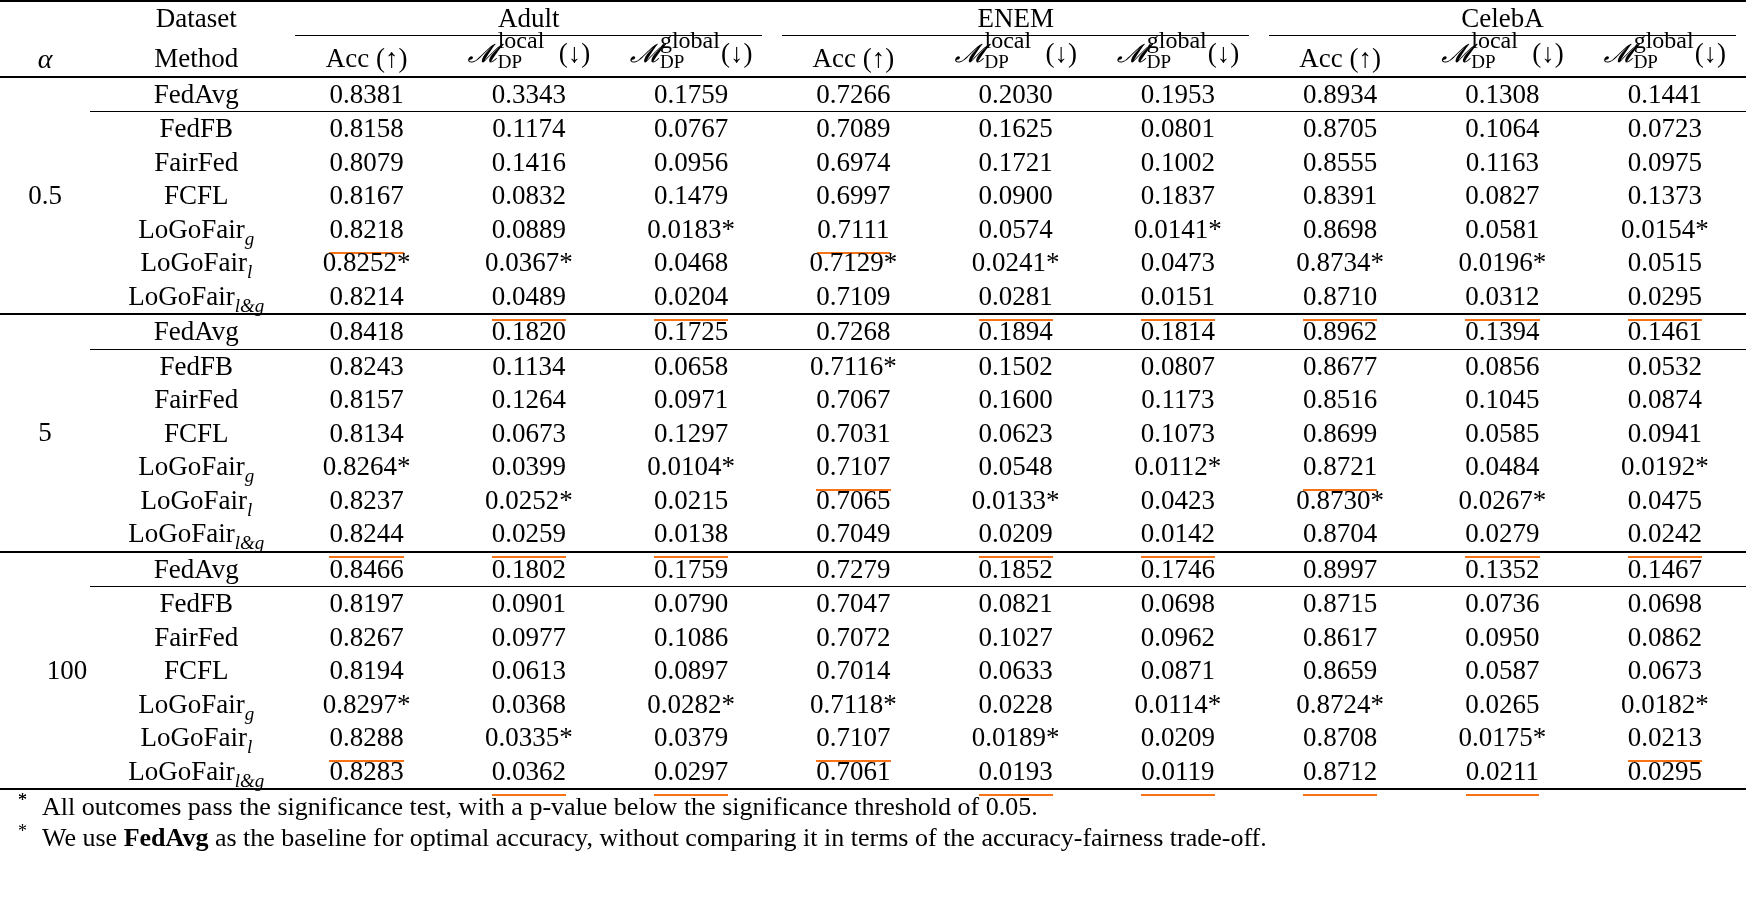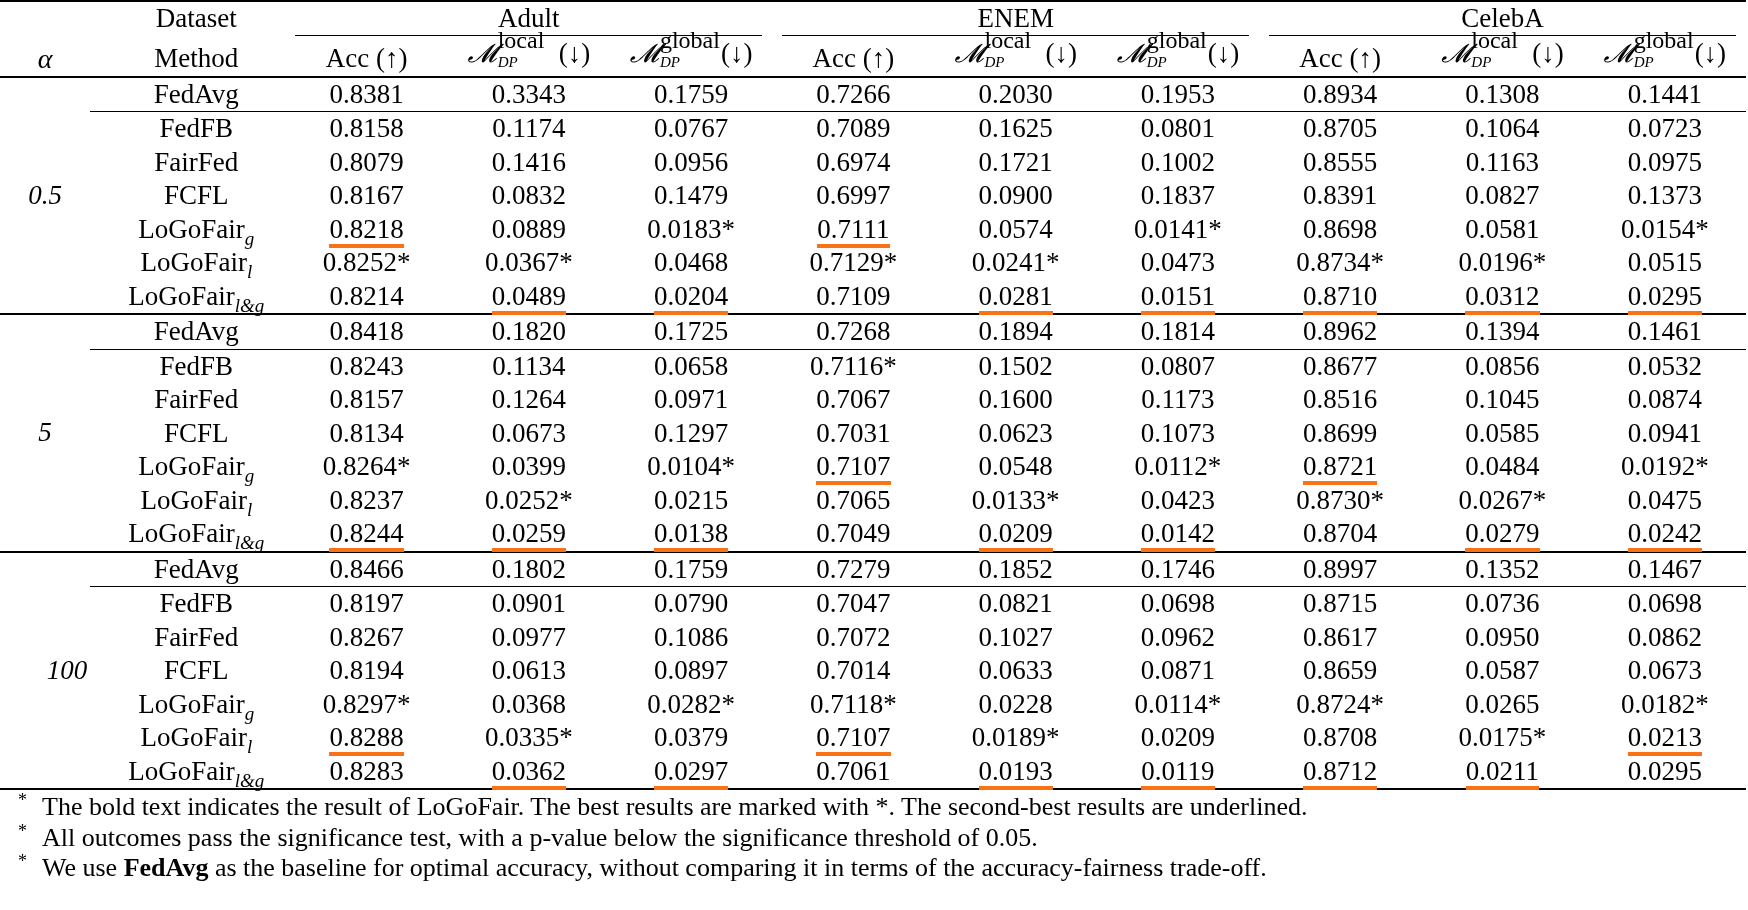--- a/index.html
+++ b/index.html
@@ -34,26 +34,26 @@
   .ds-head span.rule {
     position: absolute; left: 10px; right: 10px; bottom: 0;
     border-bottom: 1.5px solid #000;
   }
   .hdr2 { border-bottom: 2px solid #000; }
   .alpha-sym { font-style: italic; font-size: 28px; }
   .metric { font-size: 27px; }
   .metric .M { font-family: "DejaVu Serif", serif; font-style: italic; font-size: 26px; }
   .supsub { display: inline-block; position: relative; vertical-align: middle; width: 62px; height: 40px; }
   .supsub .sp { position: absolute; left: 1px; top: -6px; font-size: 24px; line-height: 20px; }
-  .supsub .sb { position: absolute; left: 1px; top: 16px; font-style: italic; font-size: 15px; line-height: 20px; }
+  .supsub .sb { position: absolute; left: 1px; top: 16px; font-size: 19px; line-height: 20px; }
   .b { font-weight: bold; }
-  .u span.val { border-bottom: 4px solid #f97316; padding-bottom: 0px; }
+  .u span.val { border-bottom: 2px solid #f97316; padding-bottom: 8px; }
   .fedavg-sep td.fa { border-bottom: 1.5px solid #000; }
   .group-end td { border-bottom: 2px solid #000; }
-  .alpha-cell { vertical-align: middle; text-align: center; font-style: italic; }
+  .alpha-cell { vertical-align: middle; text-align: center; }
   .sub { font-style: italic; font-size: 19px; vertical-align: -7px; line-height: 0; }
   .notes { margin-top: 2px; padding-left: 18px; font-size: 26px; line-height: 30.5px; }
   .note { position: relative; padding-left: 24px; }
   .note .mark { position: absolute; left: 0; top: -7px; font-size: 18px; }
   .note b { font-weight: bold; }
 </style>
 </head>
 <body>
 
 <div class="wrap">
@@ -345,17 +345,17 @@
           <td class="b"><span class="val">0.7061</span></td>
           <td class="b u"><span class="val">0.0193</span></td>
           <td class="b u"><span class="val">0.0119</span></td>
           <td class="b u"><span class="val">0.8712</span></td>
           <td class="b u"><span class="val">0.0211</span></td>
           <td class="b"><span class="val">0.0295</span></td>
         </tr>
       </tbody>
   </table>
   <div class="notes" id="notes">
-      <div class="note"><span class="mark">*</span><span>The bold text indicates the result of LoGoFair. The best results are marked with *. The second-best results are underlined.</span></div>
+      <div class="note"><span class="mark">*</span></div>
       <div class="note"><span class="mark">*</span><span>All outcomes pass the significance test, with a p-value below the significance threshold of 0.05.</span></div>
       <div class="note"><span class="mark">*</span><span>We use </span><b>FedAvg</b><span> as the baseline for optimal accuracy, without comparing it in terms of the accuracy-fairness trade-off.</span></div>
     </div>
 </div>
 
 </body></html>

